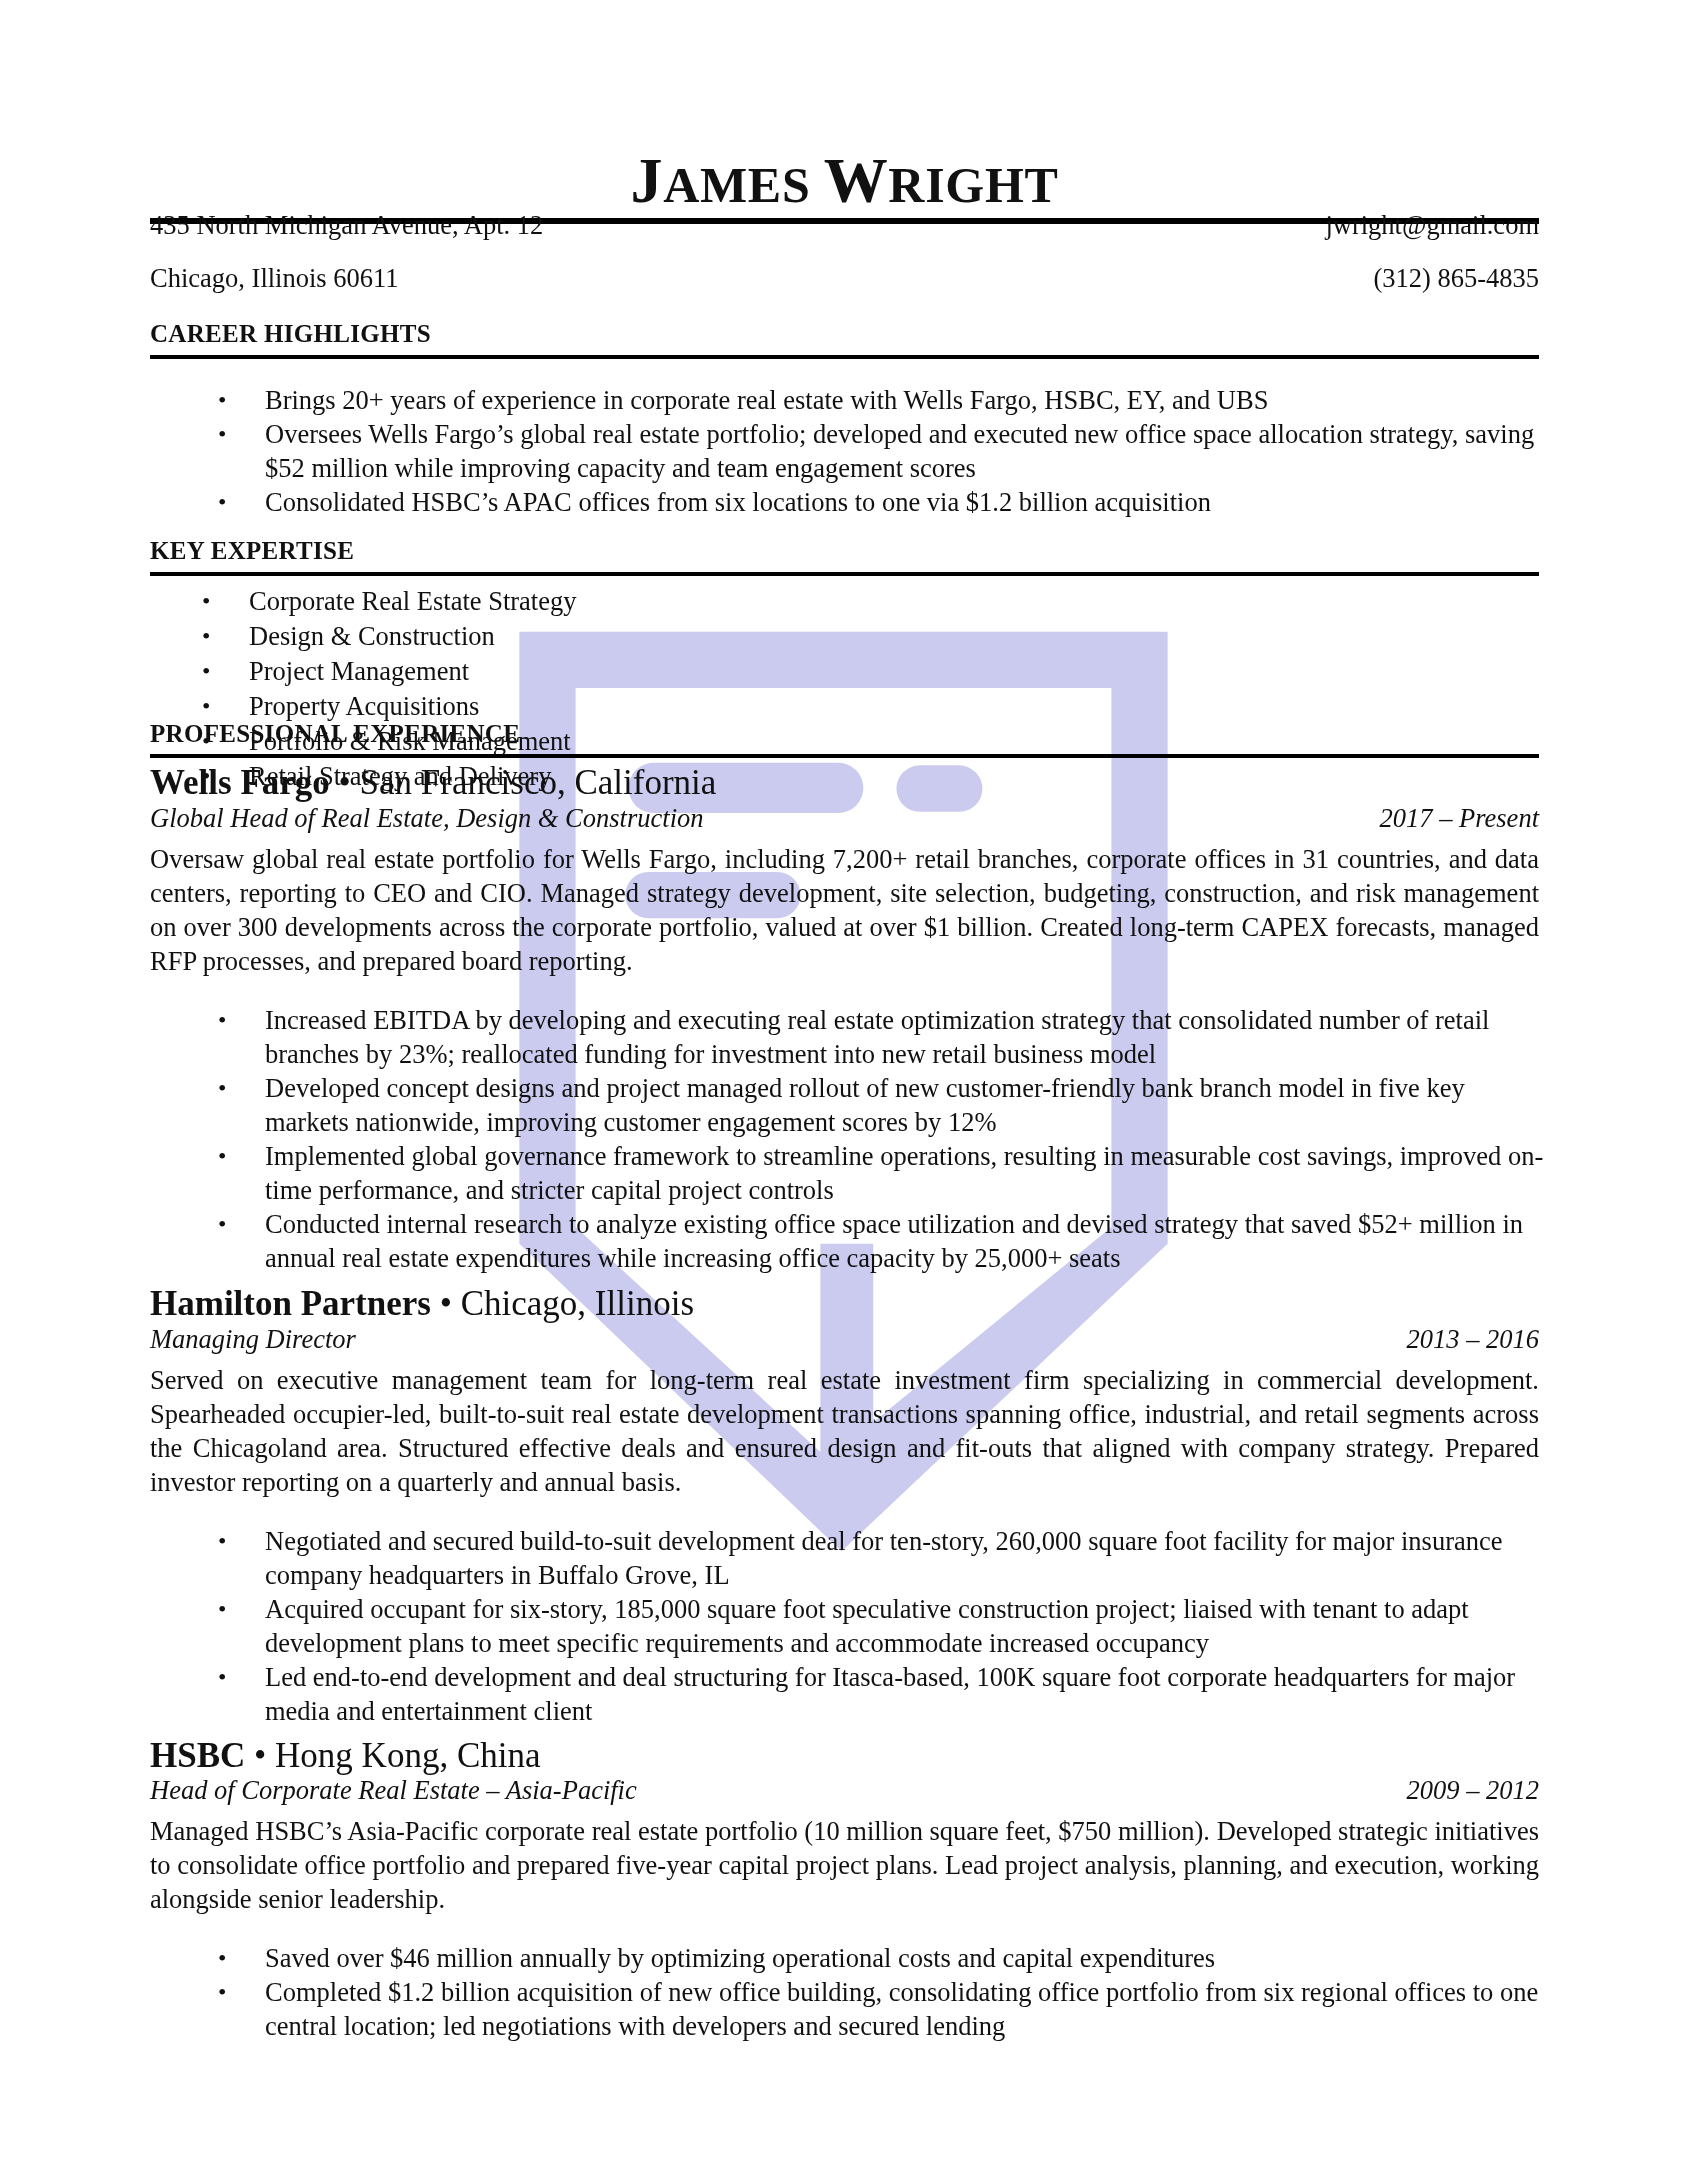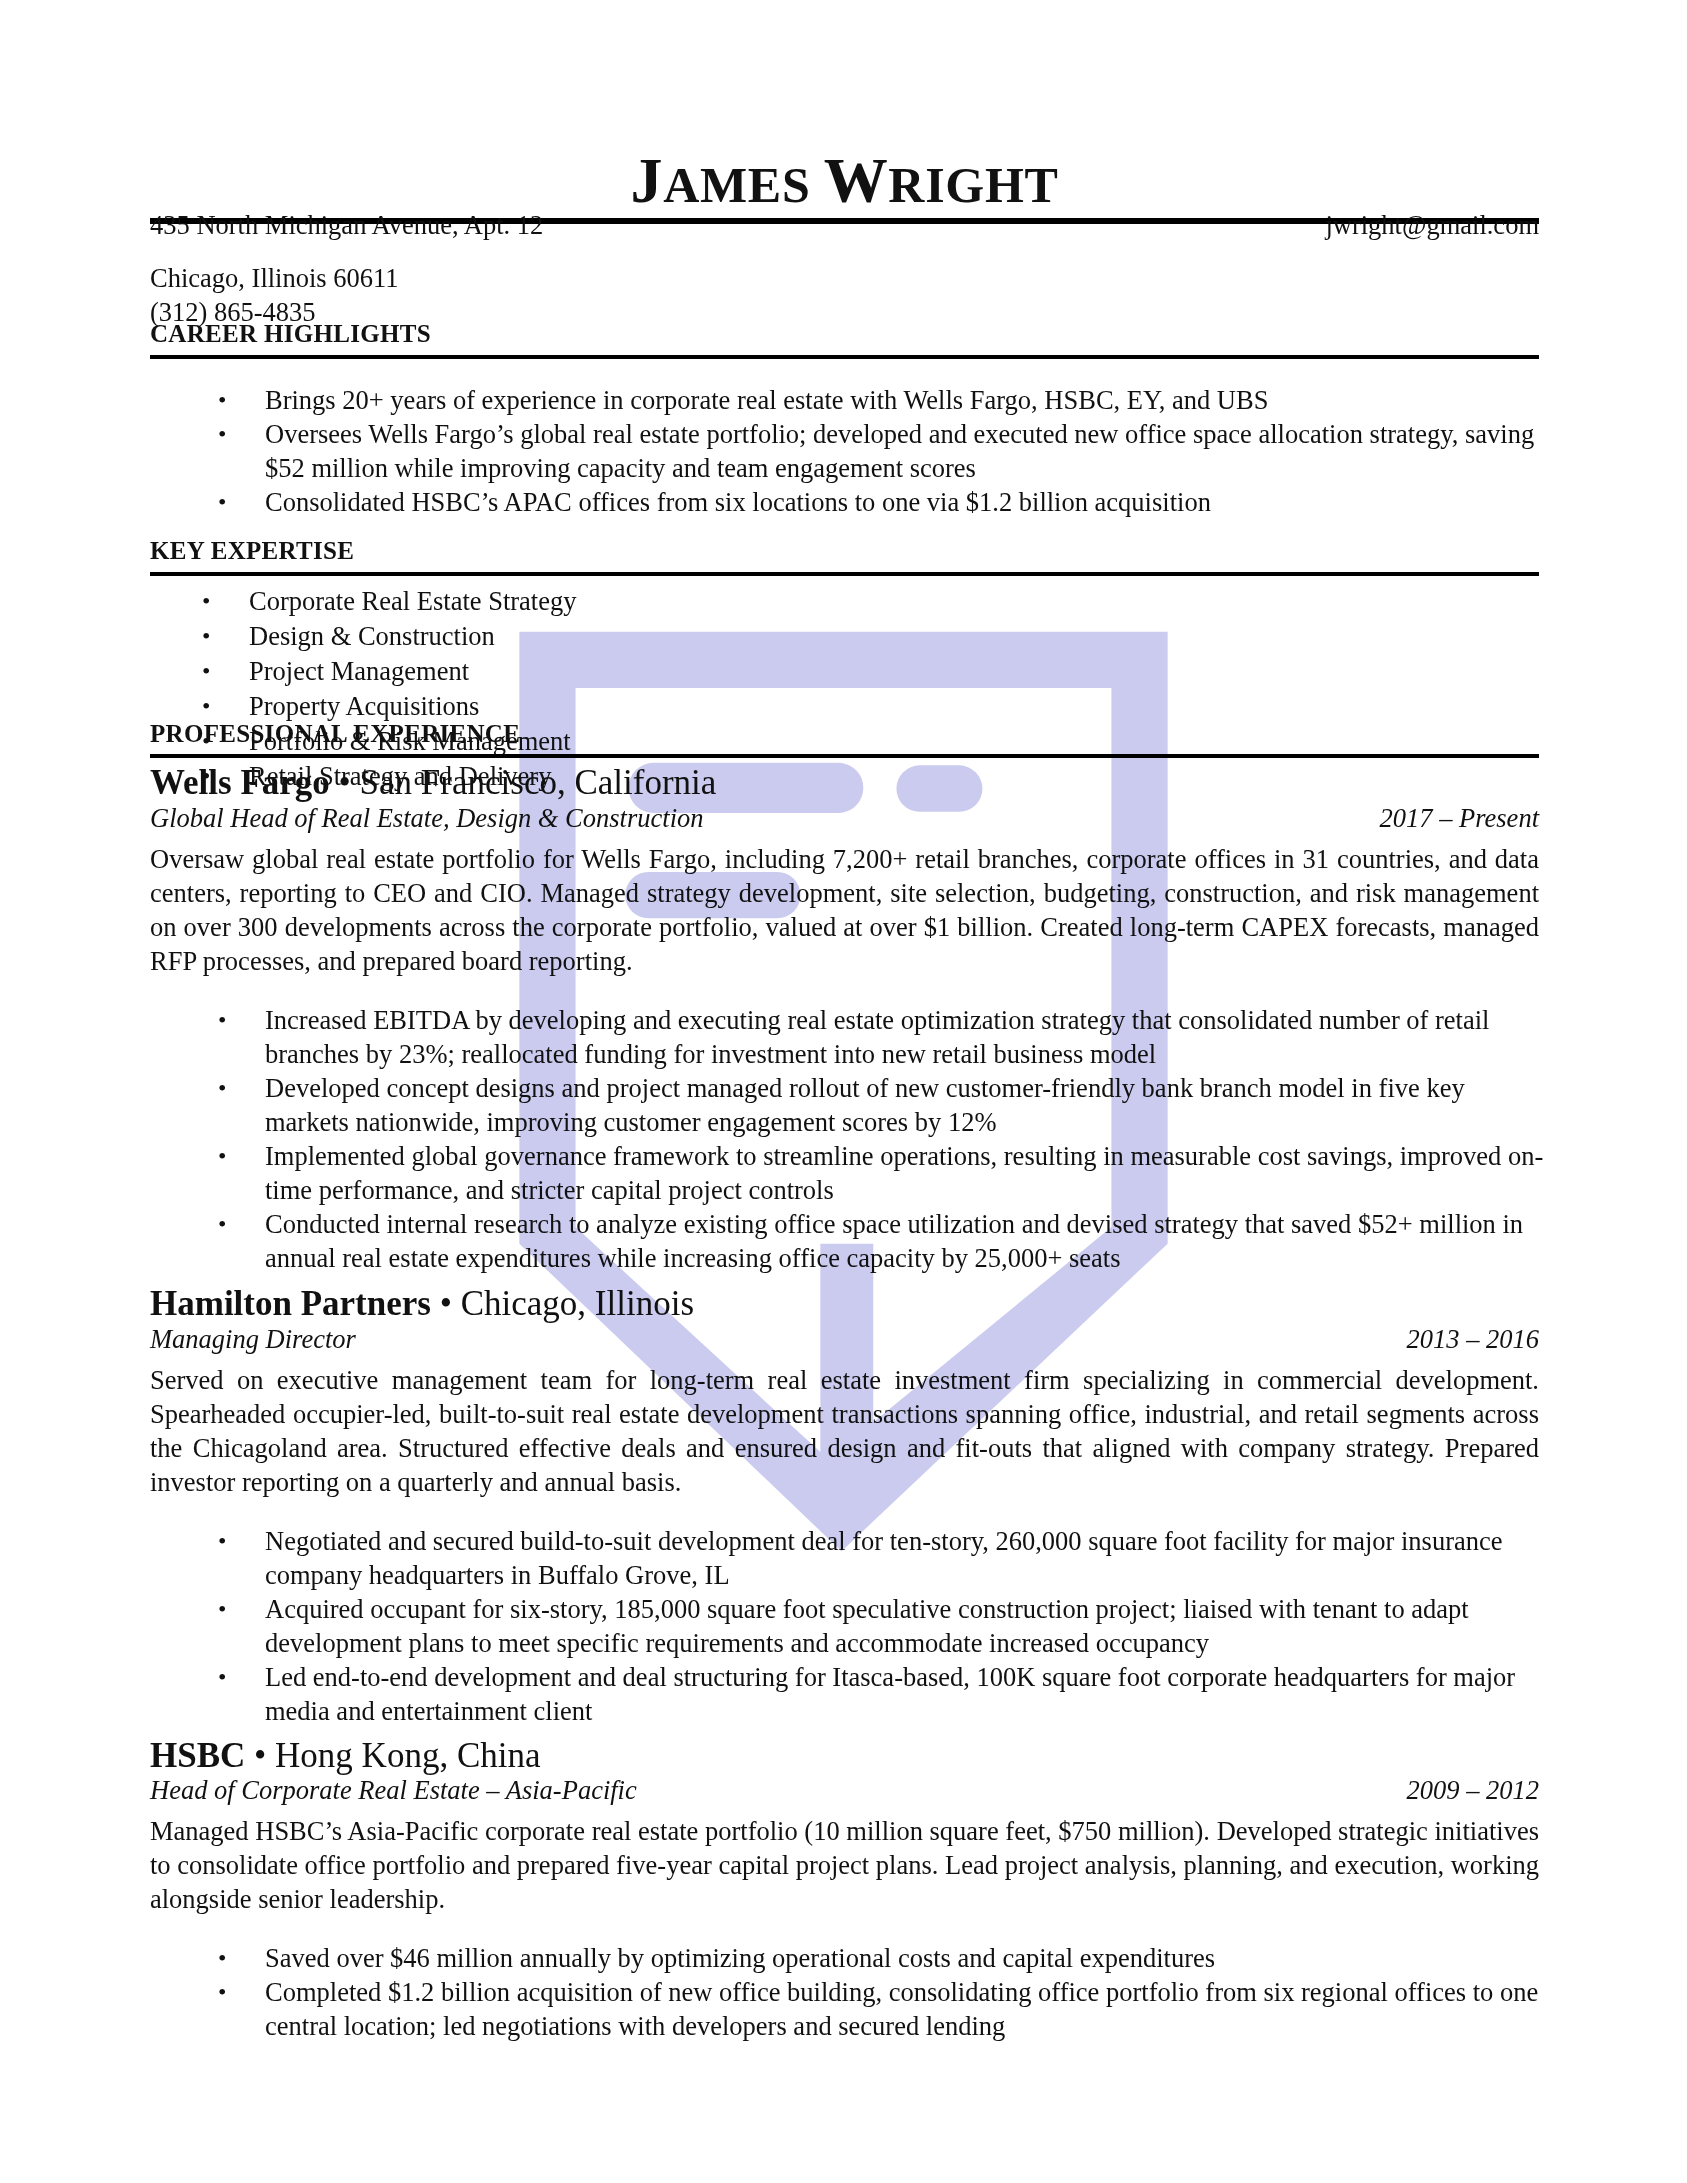--- a/index.html
+++ b/index.html
@@ -45,21 +45,21 @@
   <div class="name">
     <span class="big">J</span><span>AMES</span>
     <span class="big">W</span><span>RIGHT</span>
   </div>
   <div class="rule-thick" style="top:218px;"></div>
 
   <div class="contact-row" style="top:208px;text-align:right;">
     <span>435 North Michigan Avenue, Apt. 12</span>
     <span>jwright@gmail.com</span>
   </div>
-  <div class="contact-row" style="top:261px;flex-direction:column;">
+  <div class="contact-row" style="top:261px;">
     <span>Chicago, Illinois 60611</span>
     <span>(312) 865-4835</span>
   </div>
 
   <div class="section-title" style="top:320px;">CAREER HIGHLIGHTS</div>
   <div class="rule" style="top:355px;"></div>
   <ul class="bullets" style="top:367px;">
     <li>Brings 20+ years of experience in corporate real estate with Wells Fargo, HSBC, EY, and UBS</li>
     <li>Oversees Wells Fargo’s global real estate portfolio; developed and executed new office space allocation strategy, saving $52 million while improving capacity and team engagement scores</li>
     <li>Consolidated HSBC’s APAC offices from six locations to one via $1.2 billion acquisition</li>

